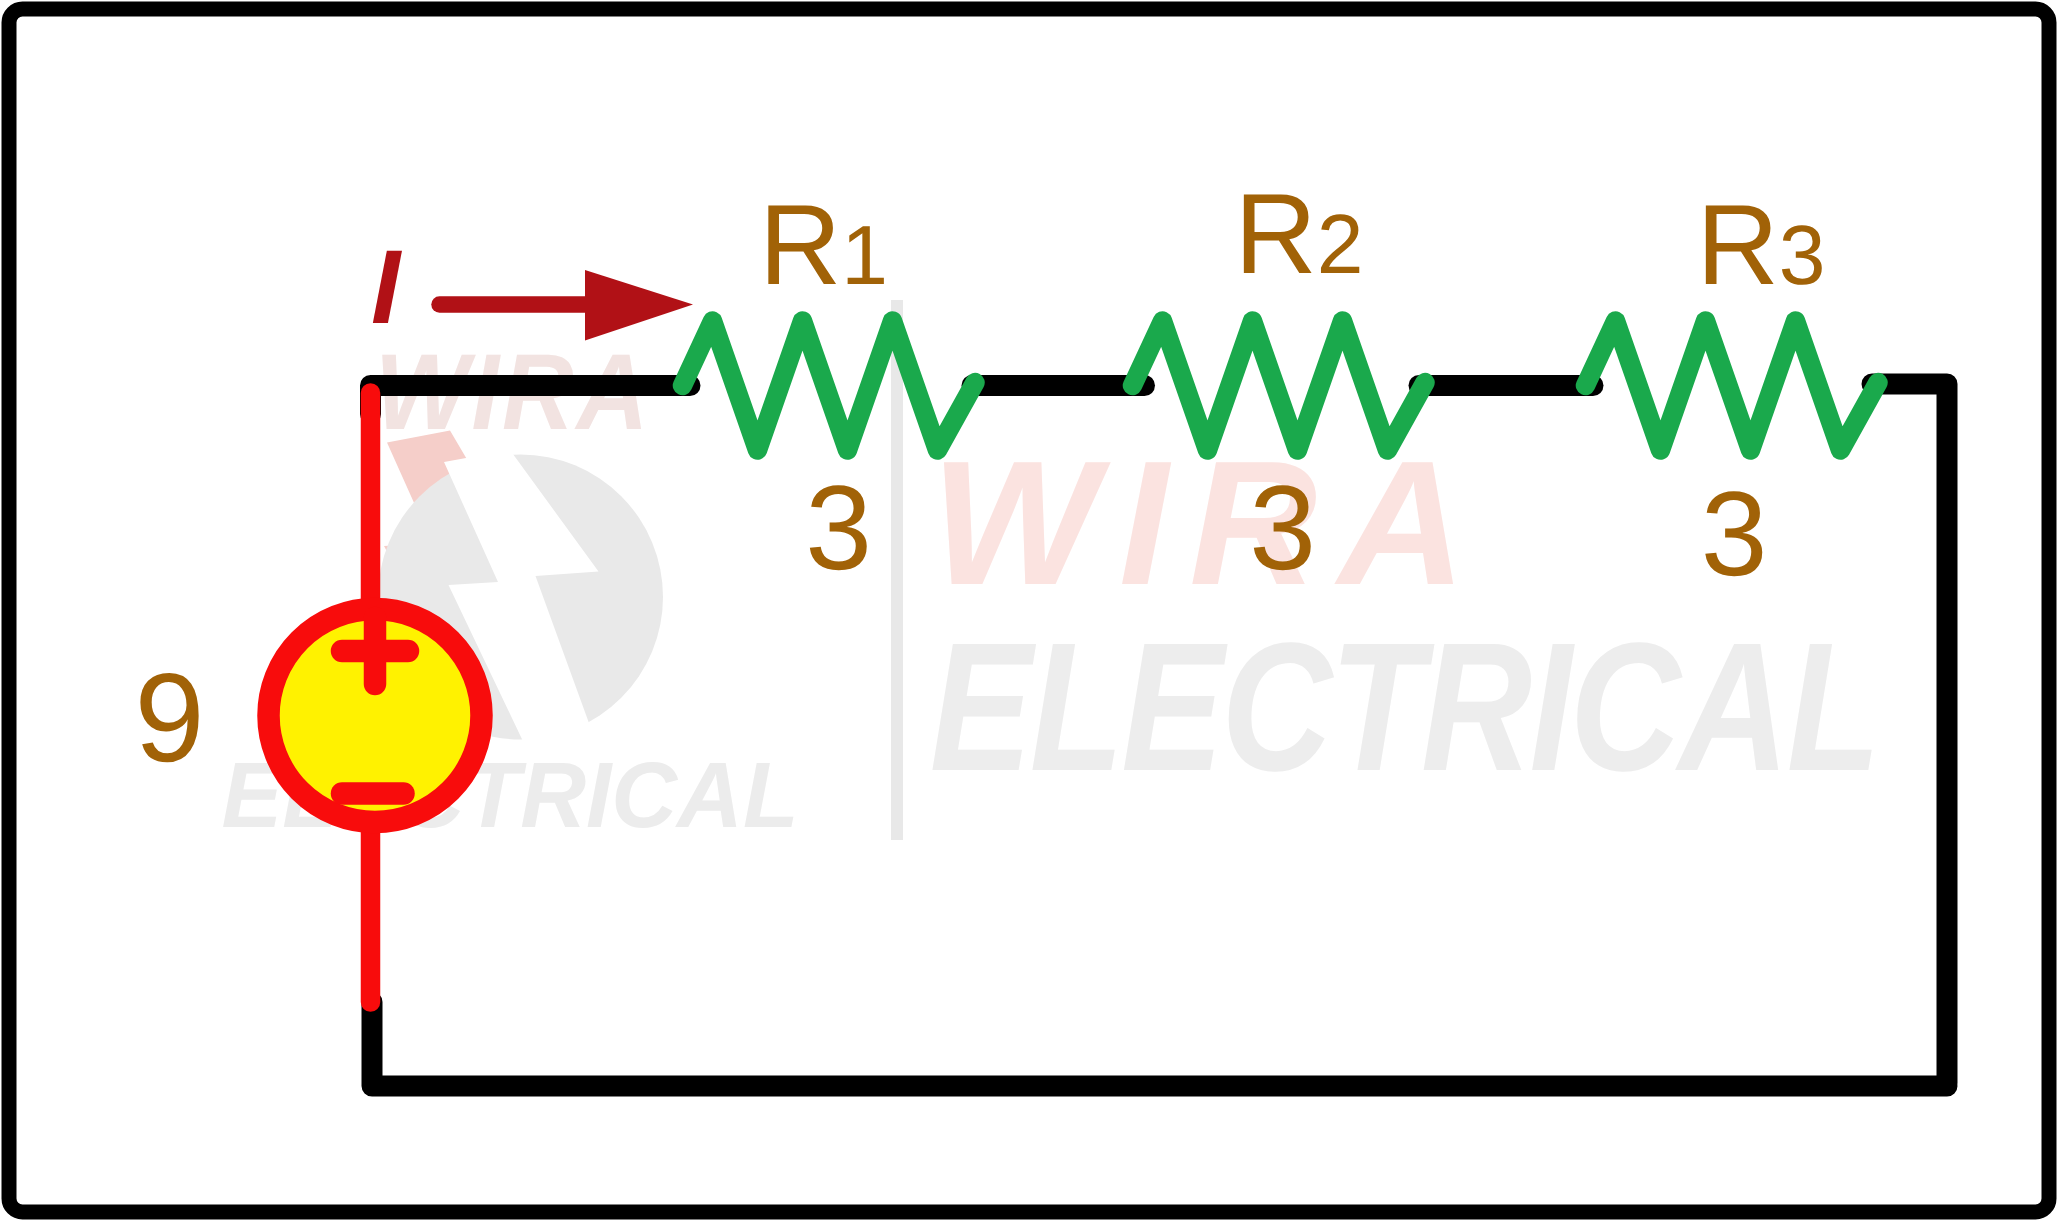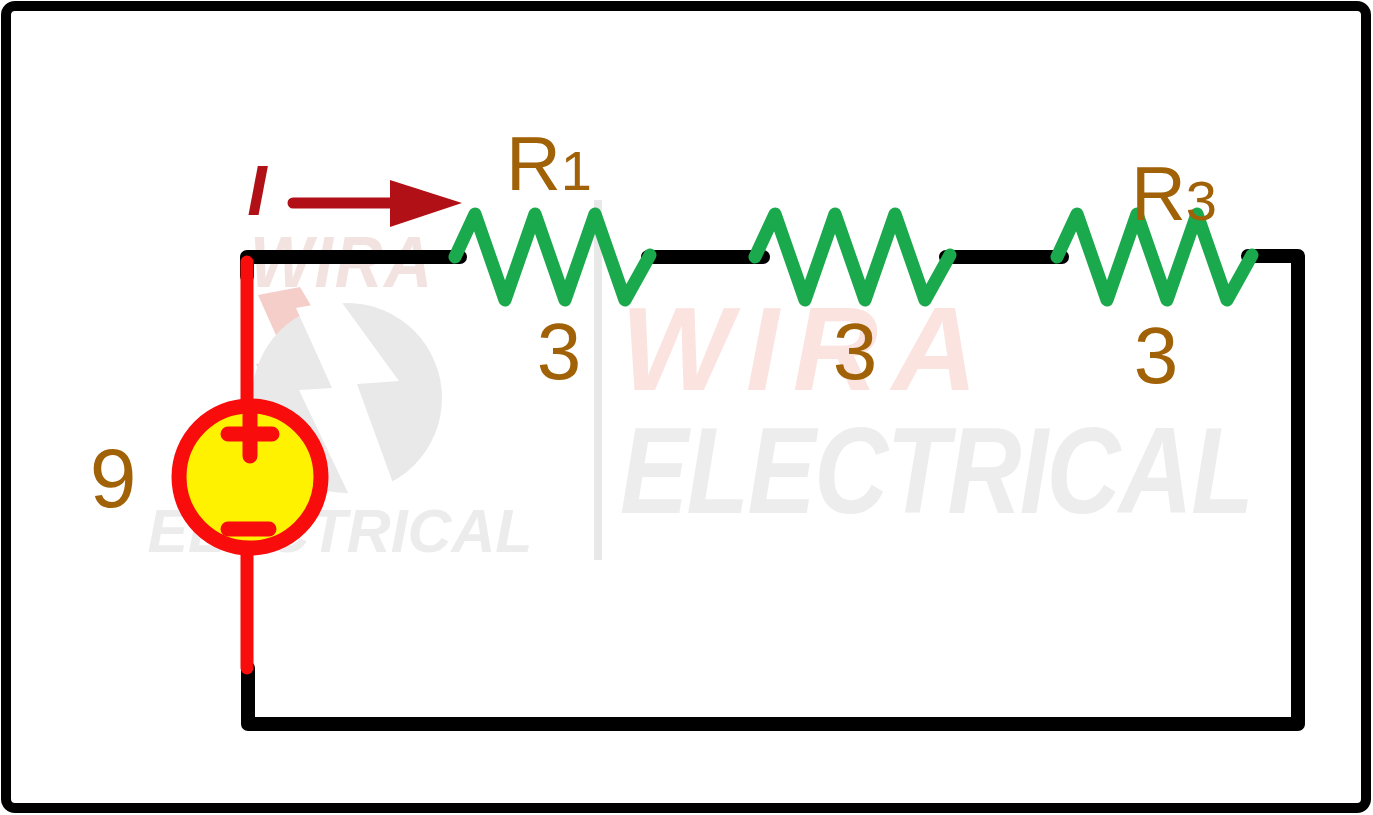--- a/index.html
+++ b/index.html
@@ -100,21 +100,22 @@
     </svg>
   </div>
 
   <div class="layer" id="label-layer">
 
     <div class="lbl current-label" style="left:257px;top:191px;">I</div>
 
     <div class="lbl voltage-label" style="left:113px;top:478px;">9</div>
 
     <div class="lbl r-label" style="left:549px;top:164px;"><span>R</span><span class="sub">1</span></div>
-    <div class="lbl r-label" style="left:1174px;top:164px;margin-top:30px;"><span>R</span><span class="sub">3</span></div>
+    <div class="lbl r-label" style="left:866px;top:157px;"><span>R</span><span class="sub">2</span></div>
+    <div class="lbl r-label" style="left:1174px;top:164px;"><span>R</span><span class="sub">3</span></div>
 
     <div class="lbl r-value" style="left:559px;top:352px;">3</div>
     <div class="lbl r-value" style="left:855px;top:352px;">3</div>
     <div class="lbl r-value" style="left:1156px;top:356px;">3</div>
   </div>
 
   <div id="frame"></div>
 </div>
 
 </body></html>

